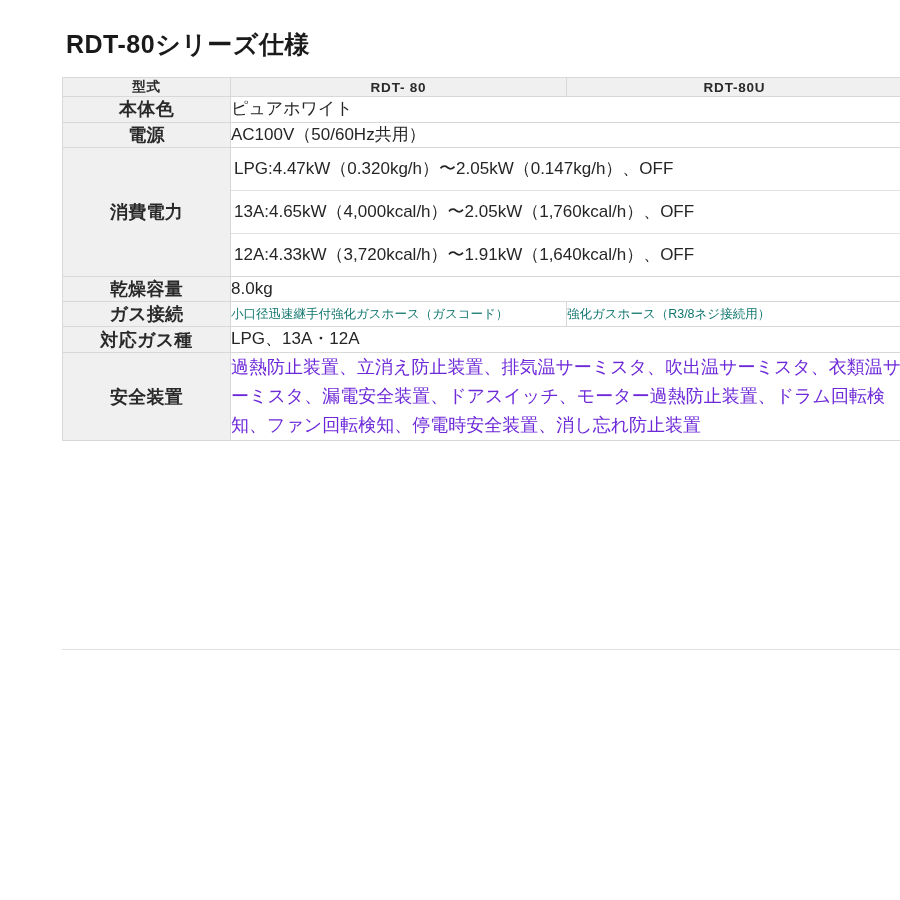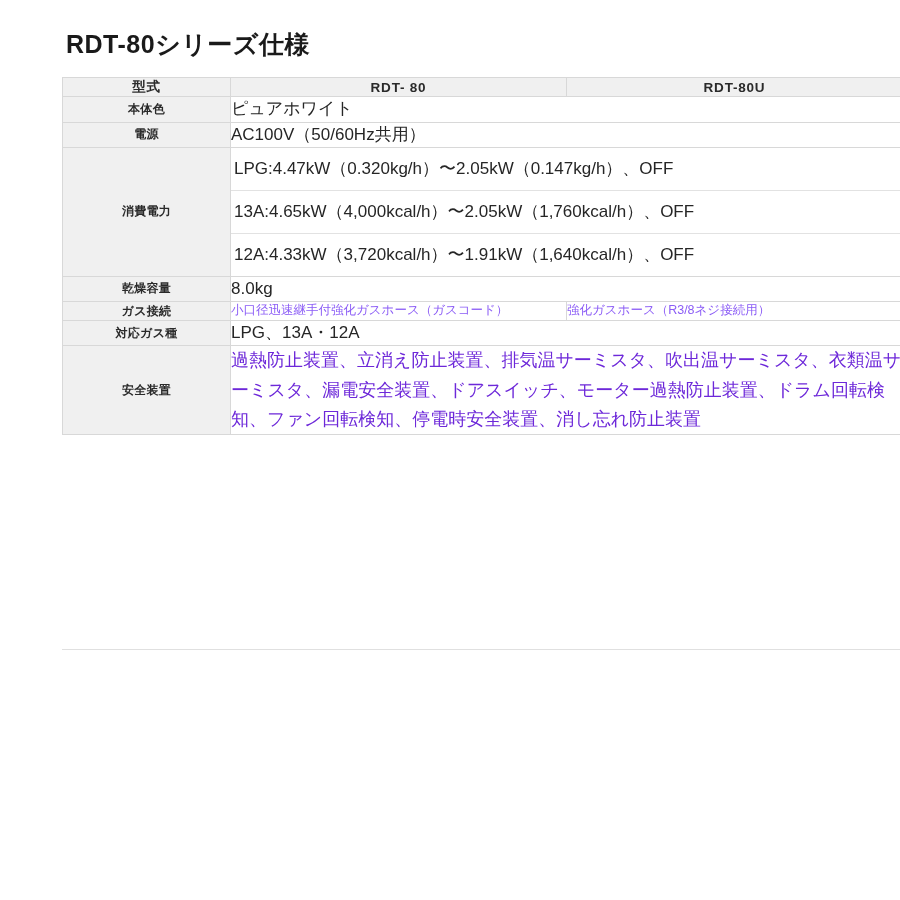--- a/index.html
+++ b/index.html
@@ -37,21 +37,21 @@
   }
   table.spec td {
     border: 1px solid #d8d8d8;
     padding: 0;
     vertical-align: middle;
   }
   .lbl {
     width: 168px;
     background: #f0f0f0;
     text-align: center;
-    font-size: 12px;
+    font-size: 18px;
     font-weight: bold;
     color: #2a2a2a;
     padding: 11px 4px;
     letter-spacing: 0.3px;
   }
   .val {
     background: #ffffff;
     font-size: 17px;
     color: #262626;
     padding: 10px 12px;
@@ -72,21 +72,21 @@
     padding: 9px 3px;
     line-height: 1.4;
     border-bottom: 1px solid #e2e2e2;
   }
   .gas-line:last-child {
     border-bottom: none;
   }
   .nopad { padding: 0 !important; }
   .small {
     font-size: 12.5px;
-    color: #8b5cf6;
+    color: #0f766e;
     padding: 10px 8px;
     text-align: left;
     line-height: 1.4;
   }
   .safety {
     font-size: 18px;
     color: #6d28d9;
     padding: 12px 12px 14px 12px;
     line-height: 1.62;
   }

